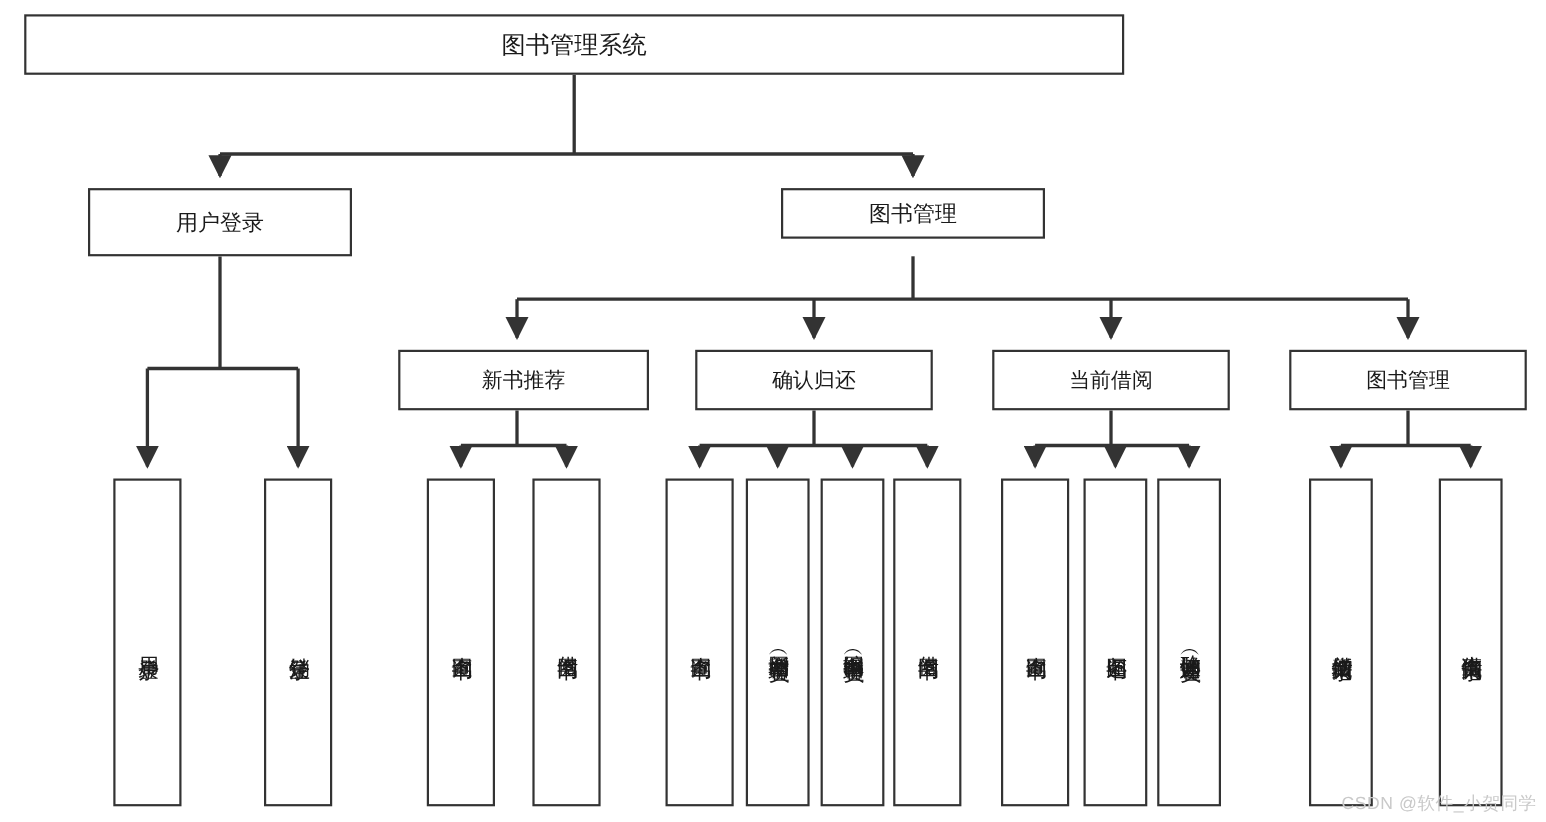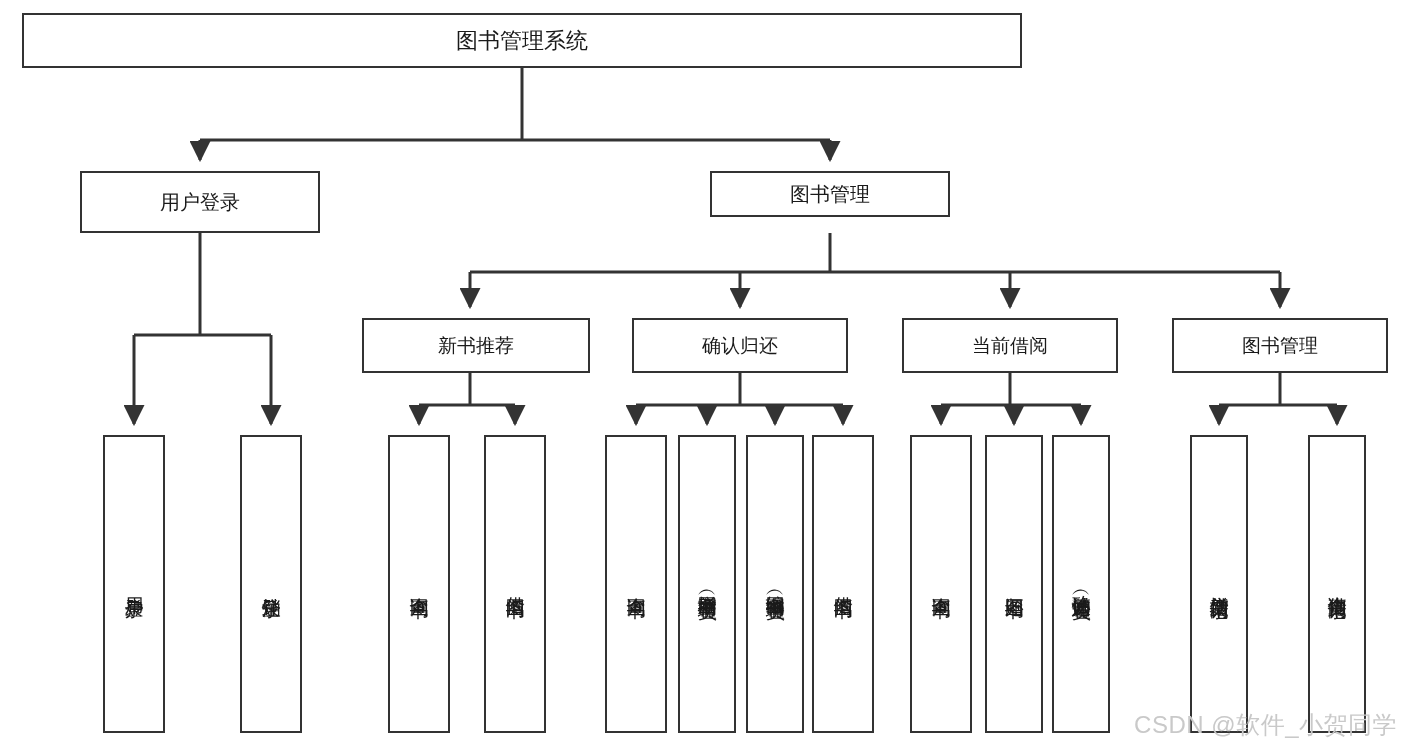--- a/index.html
+++ b/index.html
@@ -62,21 +62,21 @@
     width: 100%;
     height: 100%;
     display: flex;
     align-items: center;
     justify-content: center;
   }
   .watermark {
     position: absolute;
     right: 8px;
     bottom: 6px;
-    font-size: 24px;
+    font-size: 16px;
     color: #c9c9c9;
     white-space: nowrap;
     letter-spacing: 0.5px;
   }
 </style>
 </head>
 <body>
 
 <div id="canvas">
 

